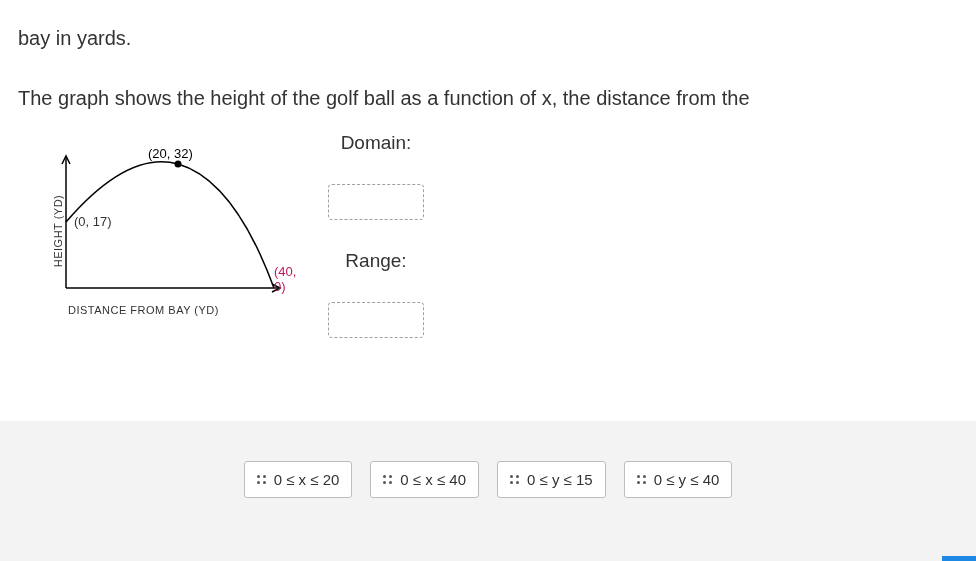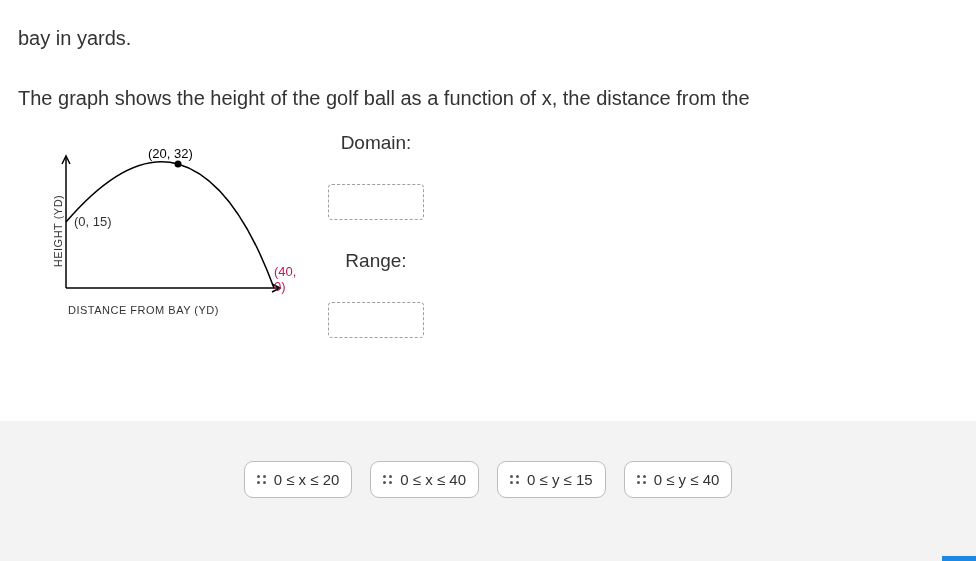--- a/index.html
+++ b/index.html
@@ -100,21 +100,21 @@
       height: 140px;
       padding-top: 40px;
       display: flex;
       gap: 18px;
       justify-content: center;
       align-items: flex-start;
     }
     .chip {
       background: #fff;
       border: 1px solid #bdbdbd;
-      border-radius: 9px;
+      border-radius: 3px;
       padding: 9px 12px;
       font-size: 15px;
       color: #333;
       display: flex;
       align-items: center;
       gap: 8px;
       cursor: grab;
       white-space: nowrap;
     }
     .grip {
@@ -158,21 +158,21 @@
         <polyline points="44,24 48,16 52,24" fill="none" stroke="#000" stroke-width="1.5"></polyline>
         <polyline points="254,144 262,148 254,152" fill="none" stroke="#000" stroke-width="1.5"></polyline>
 
         <path d="M 48 82 Q 110 10 160 24 Q 216 40 256 148" fill="none" stroke="#000" stroke-width="1.5"></path>
 
         <circle cx="160" cy="24" r="3.5" fill="#000"></circle>
       </svg>
       <div class="y-axis-label">HEIGHT (YD)</div>
       <div class="x-axis-label">DISTANCE FROM BAY (YD)</div>
       <div class="pt-vertex">(20, 32)</div>
-      <div class="pt-start">(0, 15)</div>
+      <div class="pt-start">(0, 17)</div>
       <div class="pt-end">(40, 0)</div>
     </div>
 
     <div class="response-area">
       <span class="label-text">Domain:</span>
       <span class="drop-zone"></span>
       <span class="label-text">Range:</span>
       <span class="drop-zone"></span>
     </div>
   </div>

